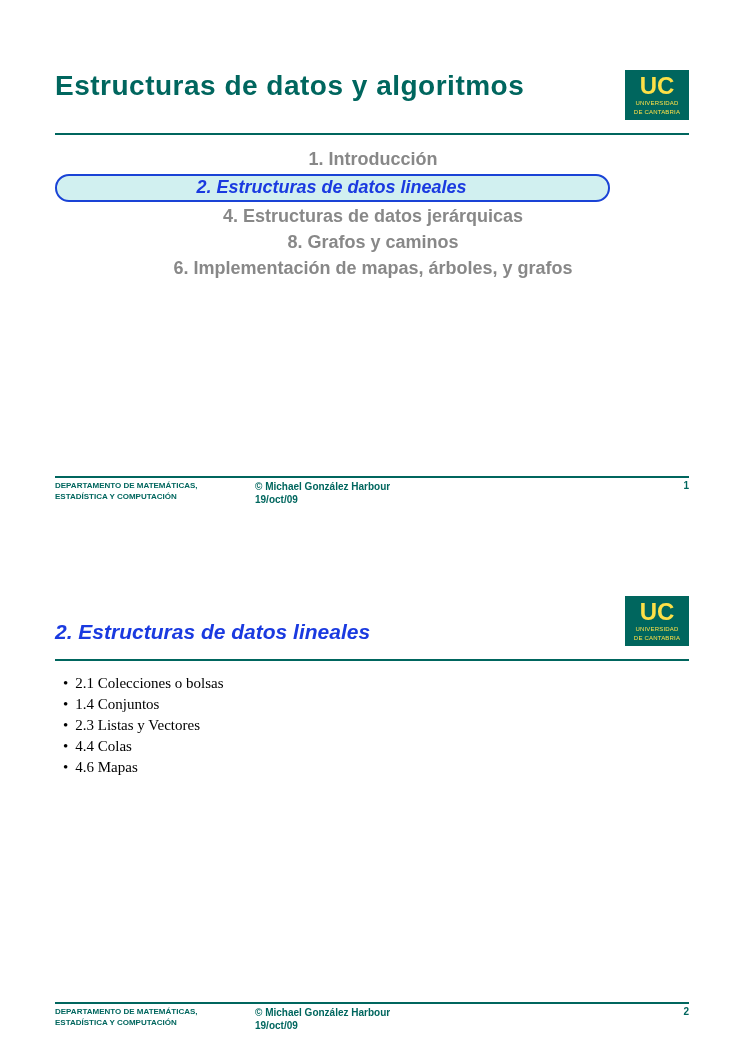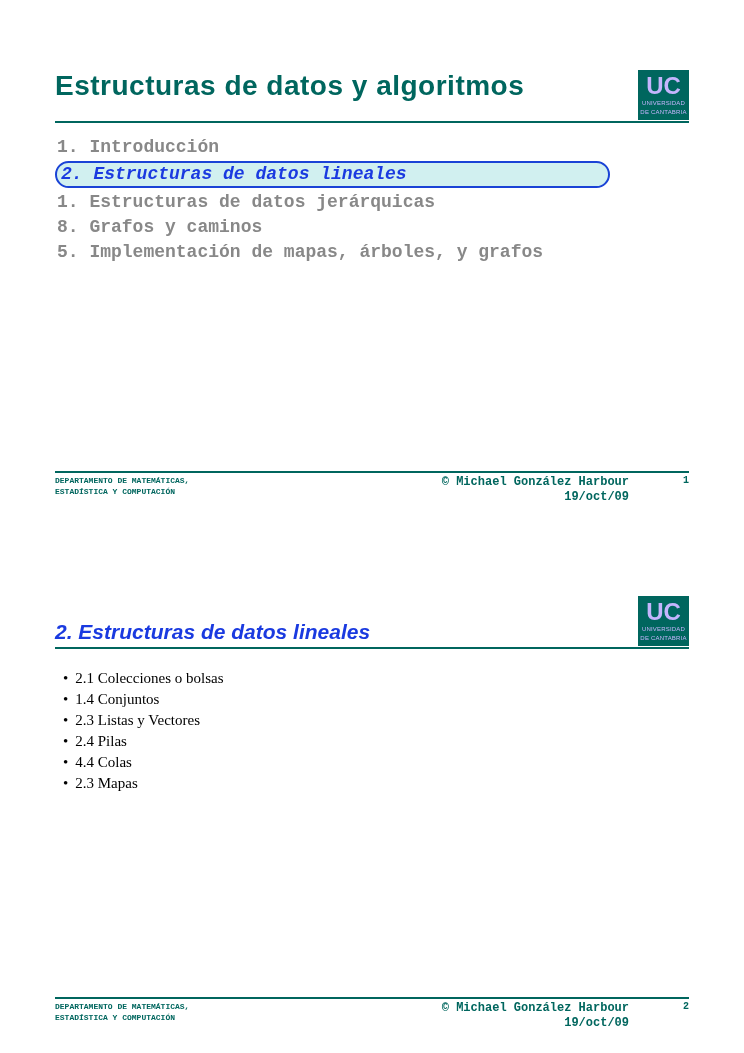--- a/index.html
+++ b/index.html
@@ -14,44 +14,44 @@
     box-sizing: border-box;
     padding: 70px 55px 30px 55px;
     position: relative;
     height: 526px;
   }
   .header-row {
     display: flex;
     align-items: flex-start;
     justify-content: space-between;
     border-bottom: 2px solid #00665e;
-    padding-bottom: 1px;
+    padding-bottom: 13px;
     margin-bottom: 12px;
   }
   .slide1-title {
     color: #00665e;
     font-weight: bold;
     font-size: 28px;
     letter-spacing: 0.5px;
     font-family: "Trebuchet MS", Verdana, sans-serif;
     flex: 1;
   }
   .slide2-title {
     color: #1a3ae0;
     font-style: italic;
     font-weight: bold;
     font-size: 21px;
     flex: 1;
     margin-top: 24px;
     font-family: Arial, Helvetica, sans-serif;
   }
   .logo {
-    width: 51px;
+    width: 64px;
     background: #00665e;
-    color: #c4b5fd;
+    color: #fde047;
     text-align: center;
     padding: 4px 2px 4px 2px;
     box-sizing: border-box;
   }
   .logo-big {
     font-weight: 900;
     font-size: 24px;
     line-height: 1;
     letter-spacing: 0px;
     font-family: Arial, Helvetica, sans-serif;
@@ -62,72 +62,73 @@
     line-height: 1.2;
     margin-top: 2px;
   }
   .toc {
     margin-top: 6px;
   }
   .toc-item {
     color: #888888;
     font-weight: bold;
     font-size: 18px;
-    font-family: Liberation Mono, monospace;
+    font-family: Liberation Sans, sans-serif;
     padding: 2px 0 2px 2px;
     margin: 1px 0;
+    text-align: center;
   }
   .toc-item.highlight {
     color: #1a3ae0;
     font-style: italic;
     background: #d1f0f0;
     border: 2px solid #1a43d6;
     border-radius: 14px;
     padding: 1px 6px 2px 4px;
     display: inline-block;
     min-width: 555px;
     box-sizing: border-box;
   }
   .sub-list {
-    margin: 19px 0 0 8px;
+    margin: 12px 0 0 8px;
   }
   .sub-item {
     font-size: 15px;
     font-family: "Times New Roman", Times, serif;
     color: #000000;
     padding: 2px 0;
   }
   .sub-item::before {
     content: "•";
     margin-right: 7px;
   }
   .footer {
     position: absolute;
     left: 55px;
     right: 55px;
     bottom: 20px;
     border-top: 2px solid #00665e;
     padding-top: 2px;
     display: flex;
     justify-content: space-between;
-    font-family: Liberation Mono, monospace;
+    font-family: Liberation Sans, sans-serif;
   }
   .footer-left {
     color: #00665e;
     font-size: 8px;
     font-weight: bold;
     line-height: 1.4;
     text-align: left;
     width: 200px;
   }
   .footer-center {
     color: #00665e;
-    font-size: 12px;
+    font-size: 10px;
     font-weight: bold;
-    text-align: right;
+    text-align: left;
     line-height: 1.3;
     flex: 1;
   }
   .footer-right {
     color: #00665e;
     font-size: 10px;
     font-weight: bold;
     text-align: right;
     width: 60px;
   }
@@ -140,23 +141,23 @@
     <div class="slide1-title">Estructuras de datos y algoritmos</div>
     <div class="logo">
       <div class="logo-big">UC</div>
       <div class="logo-small">UNIVERSIDAD</div>
       <div class="logo-small">DE CANTABRIA</div>
     </div>
   </div>
   <div class="toc" id="toc-container">
       <div class="toc-item">1. Introducción</div>
       <div><div class="toc-item highlight">2. Estructuras de datos lineales</div></div>
-      <div class="toc-item">1. Estructuras de datos jerárquicas</div>
+      <div class="toc-item">4. Estructuras de datos jerárquicas</div>
       <div class="toc-item">8. Grafos y caminos</div>
-      <div class="toc-item">5. Implementación de mapas, árboles, y grafos</div>
+      <div class="toc-item">6. Implementación de mapas, árboles, y grafos</div>
     </div>
 
   <div class="footer">
     <div class="footer-left">
       <span>DEPARTAMENTO DE MATEMÁTICAS,</span><br>
       <span>ESTADÍSTICA Y COMPUTACIÓN</span>
     </div>
     <div class="footer-center">
       <span>© Michael González Harbour</span><br>
       <span>19/oct/09</span>
@@ -171,23 +172,22 @@
     <div class="logo">
       <div class="logo-big">UC</div>
       <div class="logo-small">UNIVERSIDAD</div>
       <div class="logo-small">DE CANTABRIA</div>
     </div>
   </div>
   <div class="sub-list" id="sub-container">
       <div class="sub-item">2.1 Colecciones o bolsas</div>
       <div class="sub-item">1.4 Conjuntos</div>
       <div class="sub-item">2.3 Listas y Vectores</div>
-      <div class="sub-item">2.4 Pilas</div>
       <div class="sub-item">4.4 Colas</div>
-      <div class="sub-item">2.3 Mapas</div>
+      <div class="sub-item">4.6 Mapas</div>
     </div>
 
   <div class="footer">
     <div class="footer-left">
       <span>DEPARTAMENTO DE MATEMÁTICAS,</span><br>
       <span>ESTADÍSTICA Y COMPUTACIÓN</span>
     </div>
     <div class="footer-center">
       <span>© Michael González Harbour</span><br>
       <span>19/oct/09</span>

